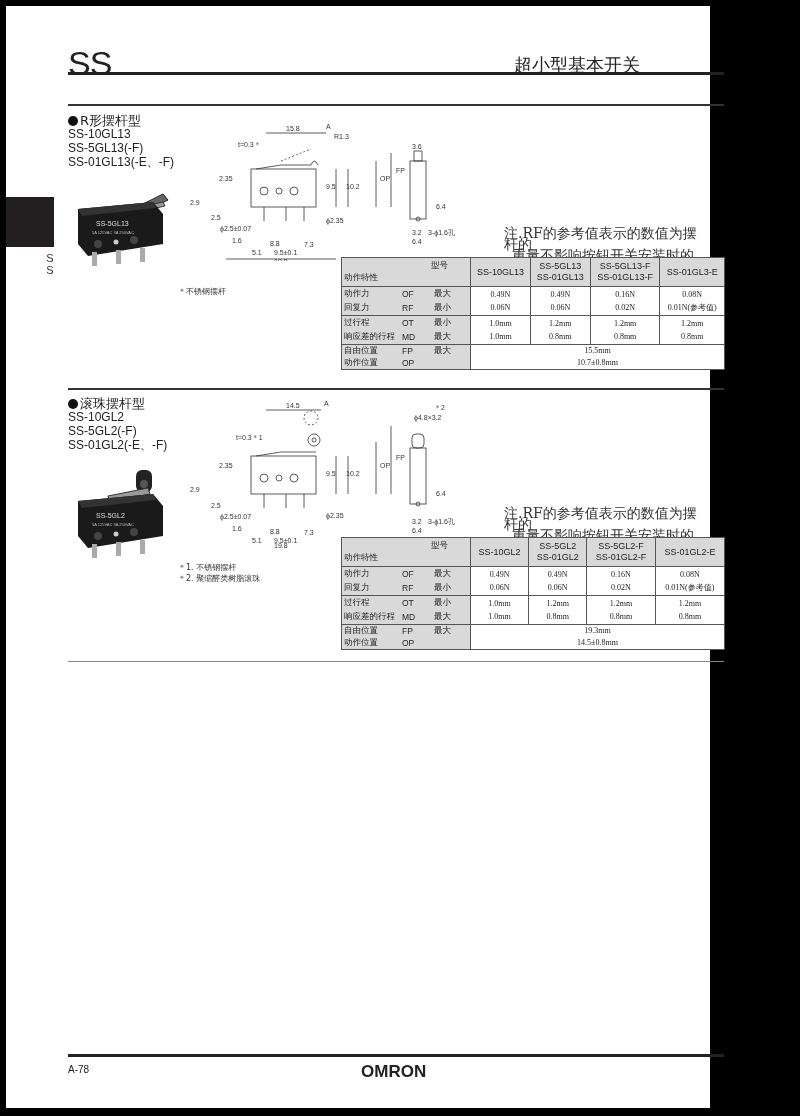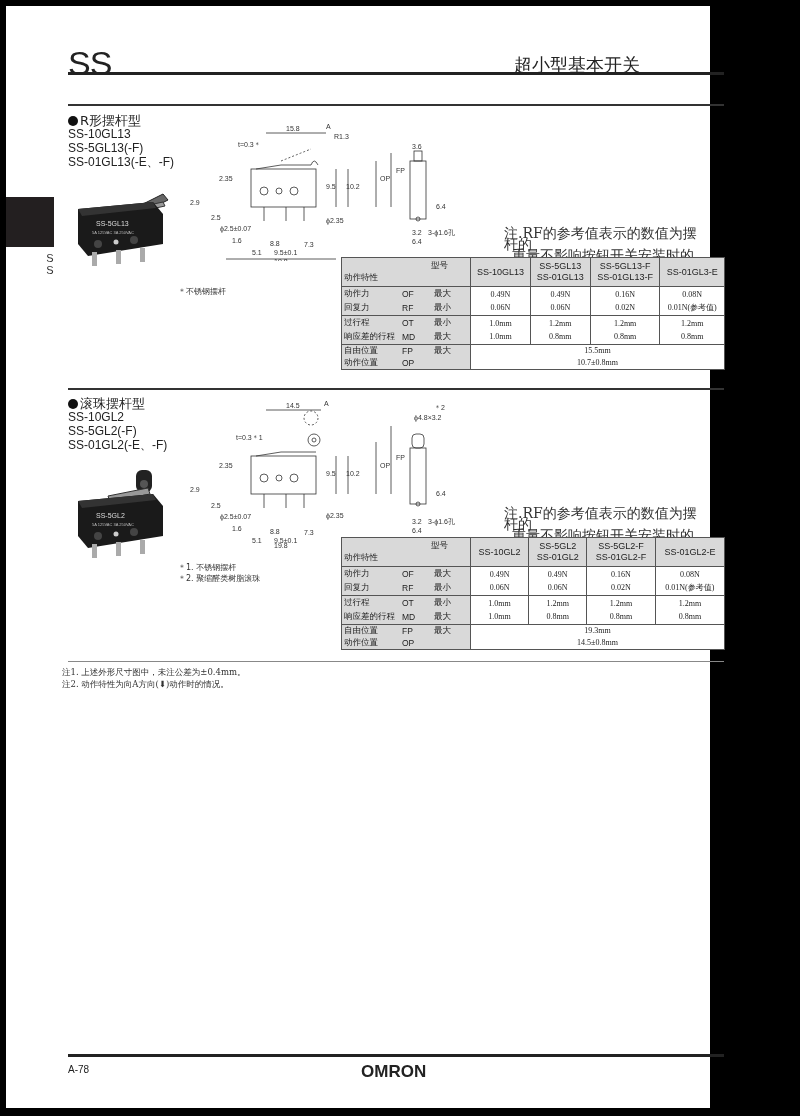--- a/index.html
+++ b/index.html
@@ -409,21 +409,17 @@
       </td>
       <td class="val" colspan="4" style="line-height:12px;margin-top:20px;">
             <div>19.3mm</div>
             <div>14.5±0.8mm</div>
           </td>
     </tr>
   </tbody>
     </table>
 
   <div class="abs rule-thin" style="top:655px;height:1px;background:#888;"></div>
-  <div class="abs footnotes">
-    <div>注1.  上述外形尺寸图中，未注公差为±0.4mm。</div>
-    <div>注2.  动作特性为向A方向(⬇)动作时的情况。</div>
-  </div>
 
   <div class="abs rule-bottom"></div>
   <div class="abs page-num">A-78</div>
   <div class="abs logo">OMRON</div>
 </div>
 
 </body></html>

